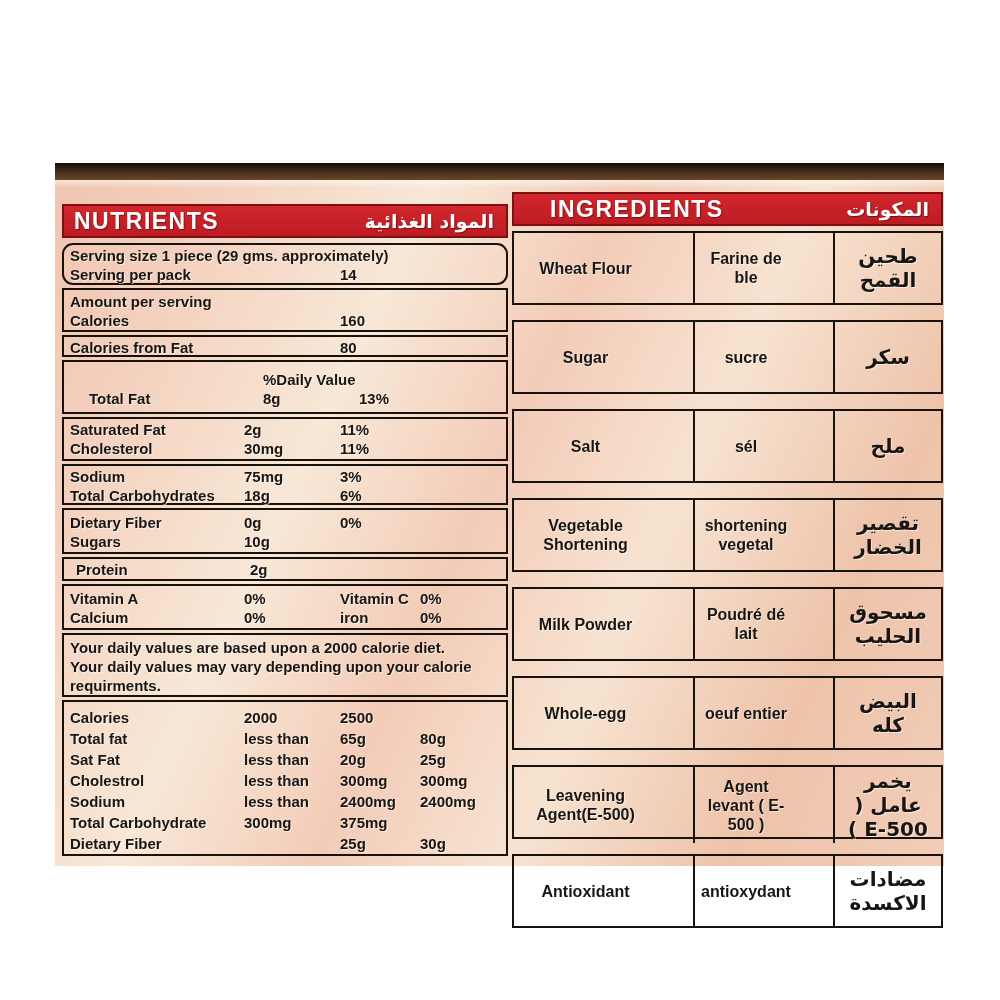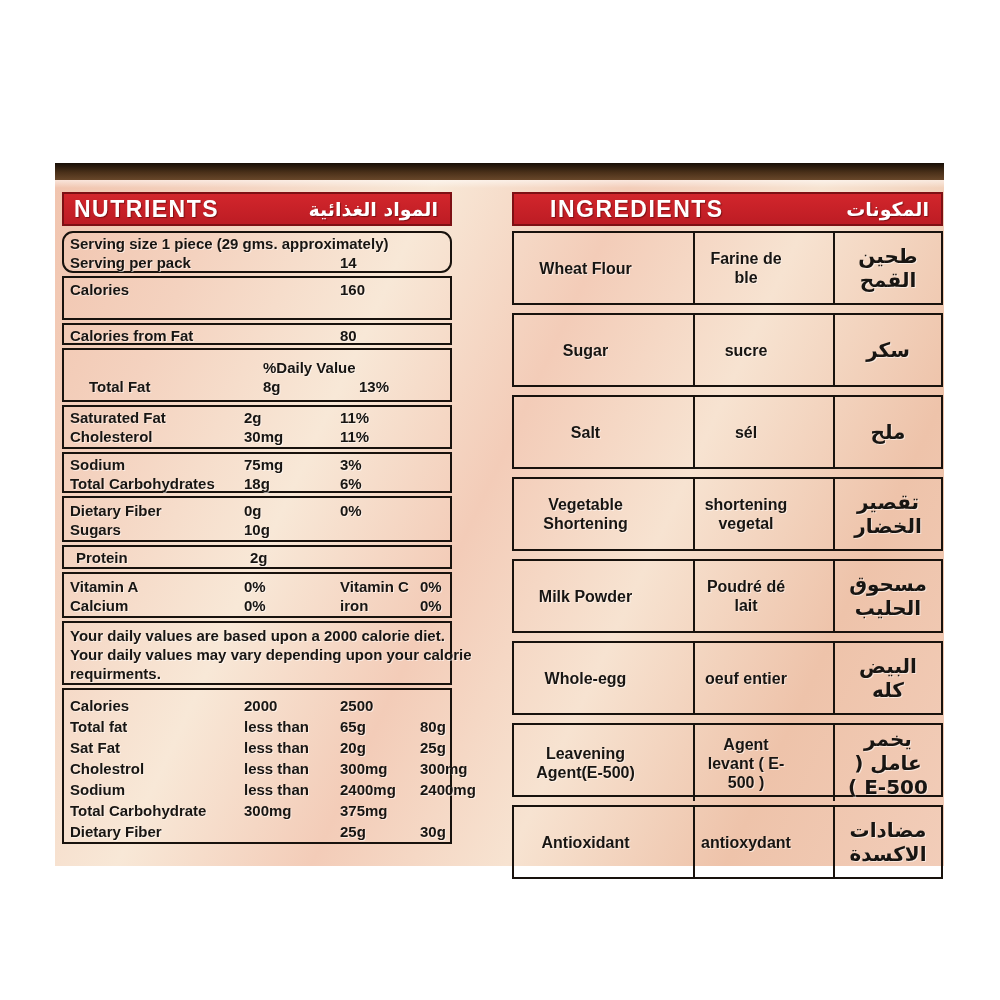--- a/index.html
+++ b/index.html
@@ -15,21 +15,21 @@
   }
   .top-band {
     position:absolute; top:0; left:0; right:0; height:17px;
     background: linear-gradient(180deg,#170e07,#4a3019 55%,#68472a);
   }
   .top-band-glare {
     position:absolute; top:17px; left:0; right:0; height:8px;
     background: linear-gradient(180deg, rgba(255,255,255,0.55), rgba(255,255,255,0));
   }
   .panel { position:absolute; top:29px; }
-  .panel.left  { left:7px;   width:390px; }
+  .panel.left  { left:7px;   width:446px;margin-top:12px; }
   .panel.right { left:457px; width:431px; }
 
   .hdr {
     height:34px; box-sizing:border-box;
     background: linear-gradient(180deg,#d2262c,#bd1c24);
     border:2px solid #7e1014;
     display:flex; align-items:center; justify-content:space-between;
     color:#ffffff; padding:0 12px 0 10px;
   }
   .panel.right .hdr { padding-left:36px; }
@@ -45,21 +45,21 @@
   }
   .nrow { display:grid; grid-template-columns:174px 96px 80px auto; }
   .nrow span { white-space:nowrap; }
 
   .b-serving{height:42px;border-radius:11px;} .b-amount{height:44px; padding-top:2px;} .b-cff{height:22px;}
   .b-dv{height:54px; padding-top:8px;padding-left:25px;} .b-satfat{height:44px;} .b-sodium{height:41px;}
   .b-fiber{height:46px; padding-top:3px;} .b-protein{height:24px;padding-left:12px;} .b-vitamins{height:46px; padding-top:3px;}
   .b-footnote{height:64px; padding-top:3px;} .b-footnote div{white-space:nowrap;}
   .b-ref{height:156px; padding-top:5px; line-height:21px;}
 
-  .irows { margin-top:5px; display:flex; flex-direction:column; gap:8px; }
+  .irows { margin-top:5px; display:flex; flex-direction:column; gap:15px; }
   .irow {
     border:2px solid #18120d; box-sizing:border-box; height:74px;
     display:grid; grid-template-columns:143px 140px auto;
   }
   .icell {
     display:flex; align-items:center; justify-content:center; text-align:center;
     font-weight:bold; color:#181512; font-size:16px; line-height:19px;
     padding:2px 6px; text-shadow:1px 1px 0 rgba(255,255,255,0.55);
   }
   .icell + .icell { border-left:2px solid #18120d;margin-left:36px; }
@@ -83,20 +83,21 @@
         <div class="nbox b-serving">
           <div>Serving size 1 piece (29 gms. approximately)</div>
           <div class="nrow">
             <span>Serving per pack</span>
             <span></span>
             <span>14</span>
           </div>
         </div>
 
         <div class="nbox b-amount">
+          <div>Amount per serving</div>
           <div class="nrow">
             <span>Calories</span>
             <span></span>
             <span>160</span>
           </div>
         </div>
 
         <div class="nbox b-cff">
           <div class="nrow">
             <span>Calories from Fat</span>

